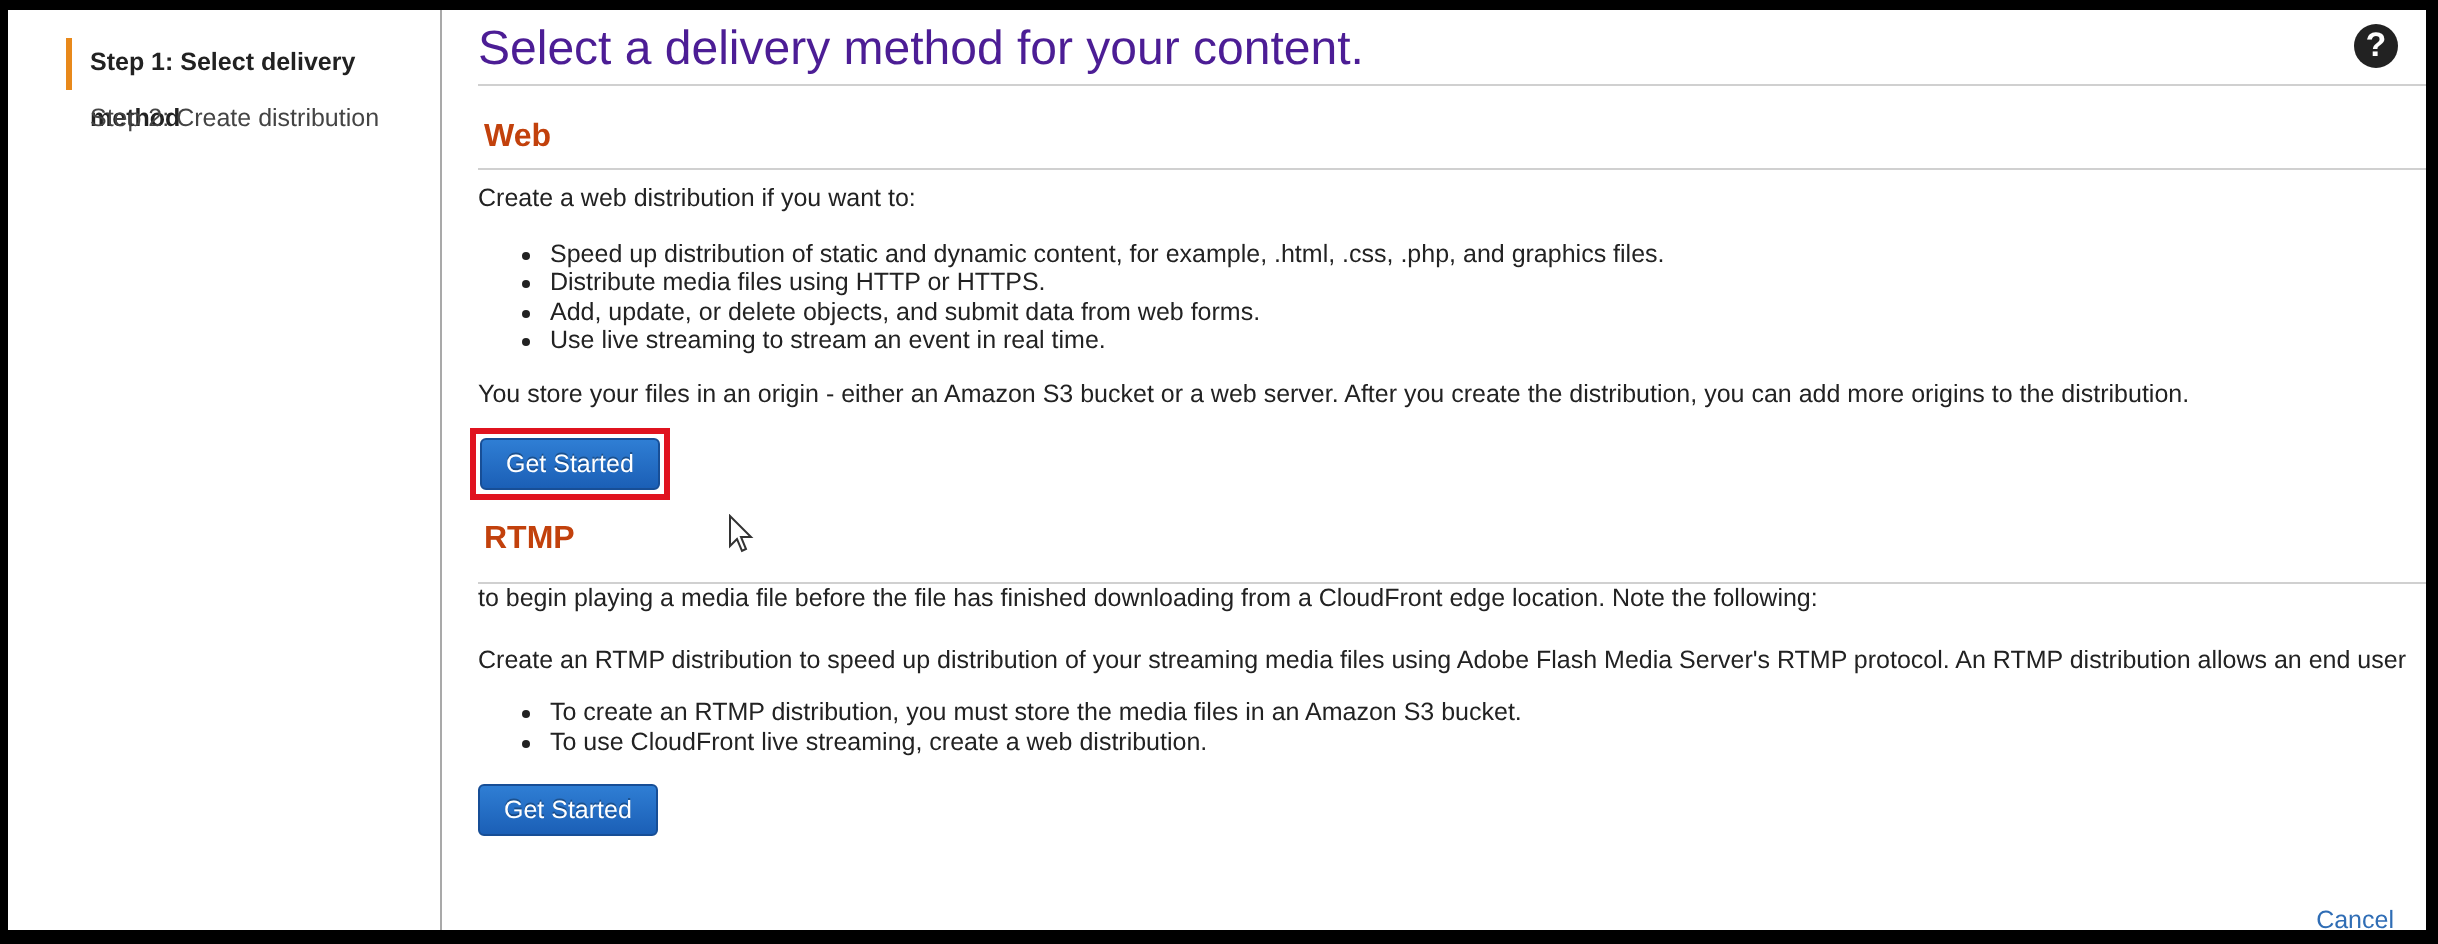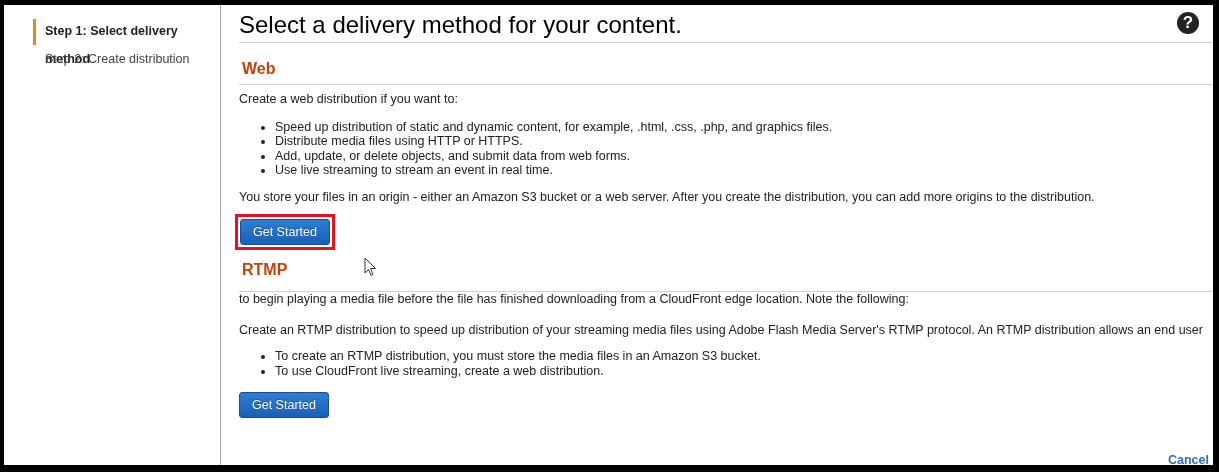--- a/index.html
+++ b/index.html
@@ -21,21 +21,21 @@
     .step.active::before {
       content: ""; position: absolute; left: 0; top: 2px; width: 3px; height: 26px; background: #e8891b;
     }
     .step.inactive { color: #444; font-weight: normal; }
 
     .main {
       position: absolute; left: 218px; top: 0; right: 0; height: 100%;
       padding-left: 17px;
     }
     .page-title {
-      font-size: 24px; color: #000000; font-weight: normal; height: 38px; line-height: 40px;
+      font-size: 24px; color: #4c1d95; font-weight: normal; height: 38px; line-height: 40px;
       border-bottom: 1px solid #d0d0d0; margin-right: 0;
     }
     .help-icon {
       position: absolute; right: 14px; top: 7px; width: 22px; height: 22px; border-radius: 50%;
       background: #222; color: #fff; font-weight: bold; font-size: 17px; line-height: 22px;
       text-align: center; cursor: pointer;
     }
     .section-title {
       font-size: 16px; color: #c2410c; margin-left: 3px; padding-top: 15px; height: 43px;
       border-bottom: 1px solid #d0d0d0; margin-left: 0; padding-left: 3px;
@@ -47,21 +47,21 @@
     .btn {
       display: inline-block; background: linear-gradient(#2f7ed4, #1b5fb6);
       border: 1px solid #174e96; border-radius: 3px; color: #fff; font-weight: normal;
       font-size: 12.5px; height: 26px; line-height: 24px; padding: 0 12px; cursor: pointer;
       text-shadow: 0 -1px 0 rgba(0,0,0,0.3);
     }
     .highlight {
       display: inline-block; border: 3px solid #e0131f; padding: 2px;
     }
     .cancel {
-      position: absolute; right: 4px; bottom: -2px; color: #2f6db5; font-weight: bold; font-size: 12.5px; cursor: pointer;
+      position: absolute; right: 16px; bottom: -2px; color: #2f6db5; font-weight: normal; font-size: 12.5px; cursor: pointer;
     }
     .cursor { position: absolute; left: 360px; top: 252px; }
   </style>
 </head>
 <body>
 
 <div class="frame">
   <div class="sidebar">
     <div class="step active">Step 1: Select delivery method</div>
     <div class="step inactive">Step 2: Create distribution</div>

